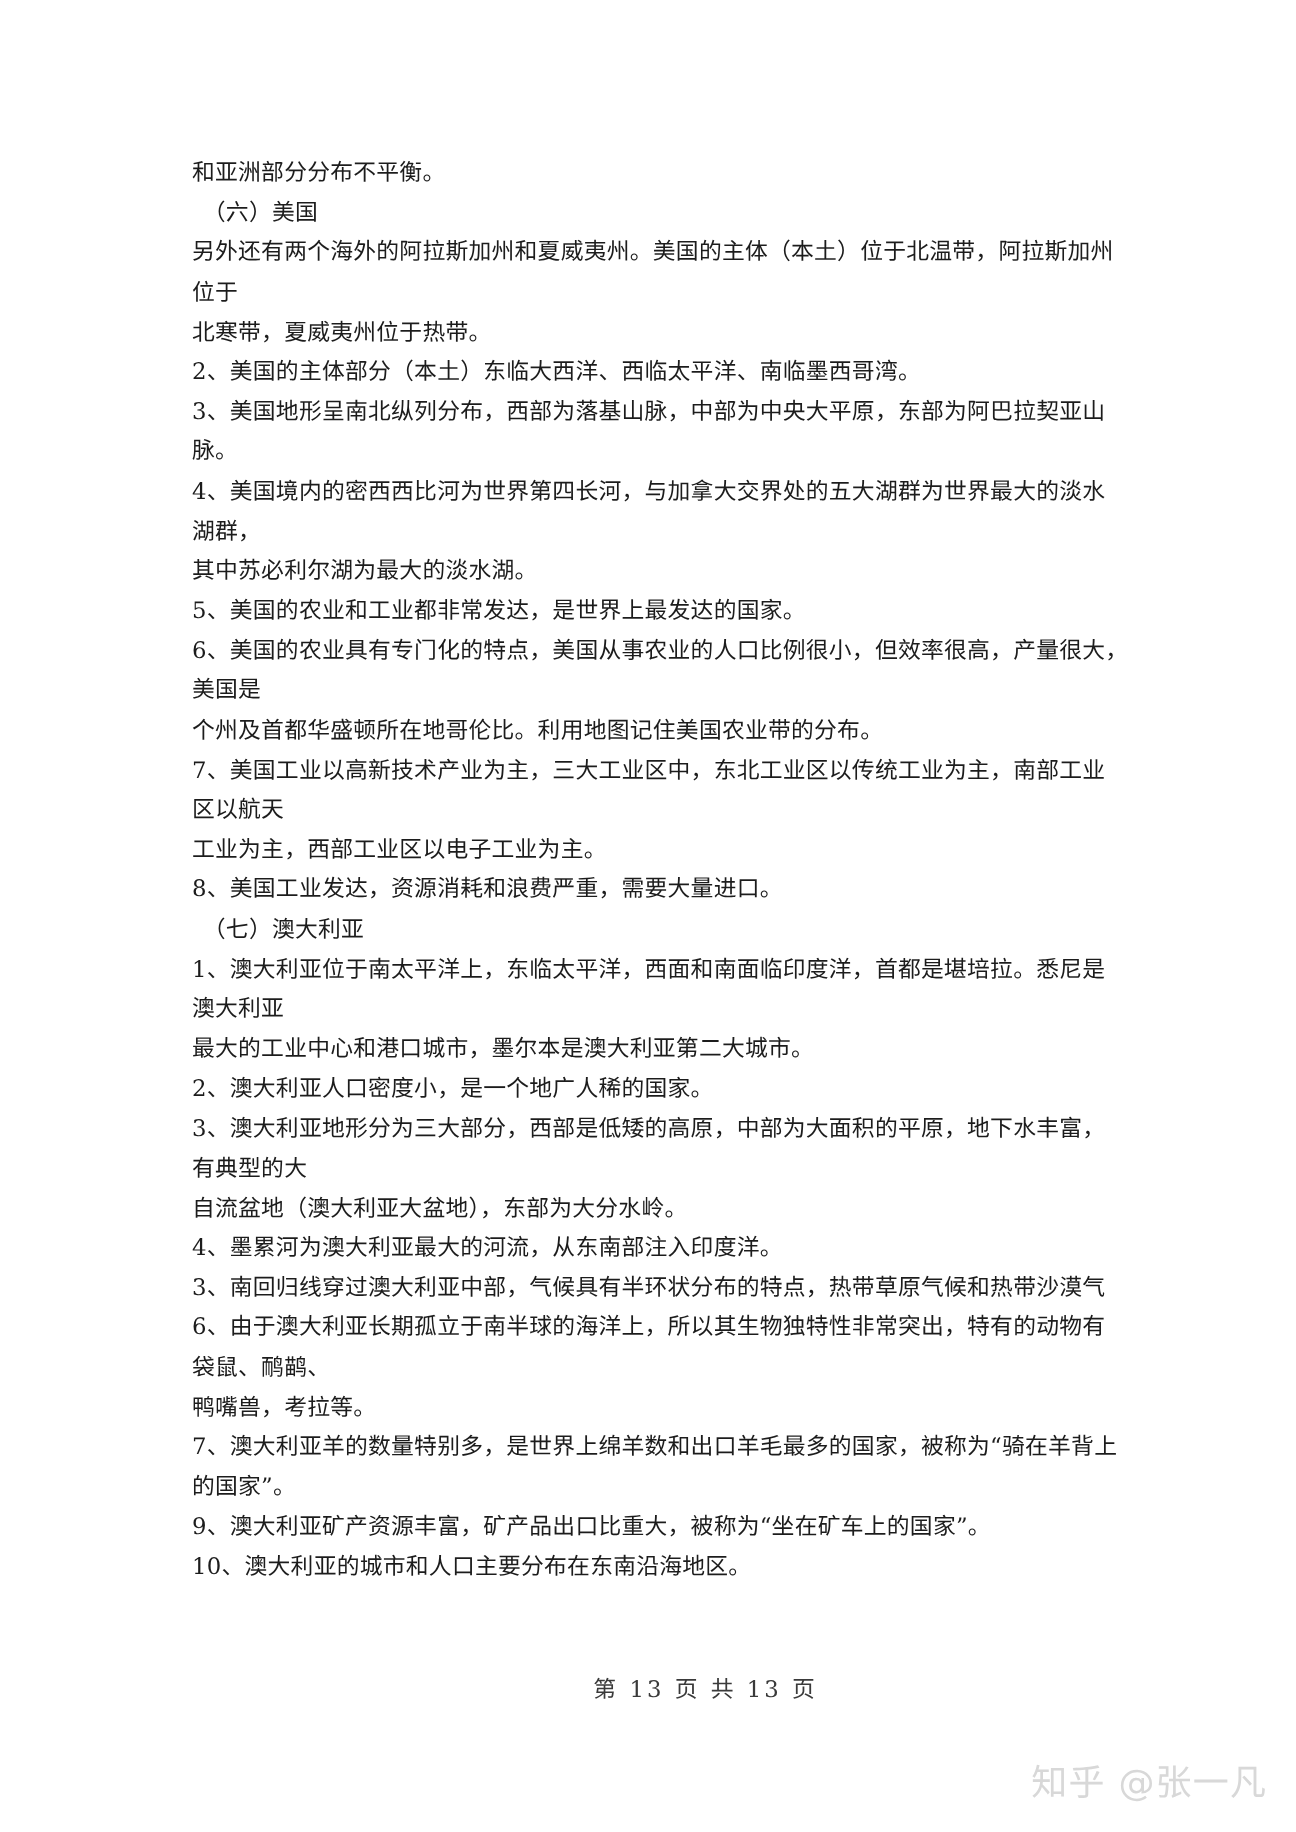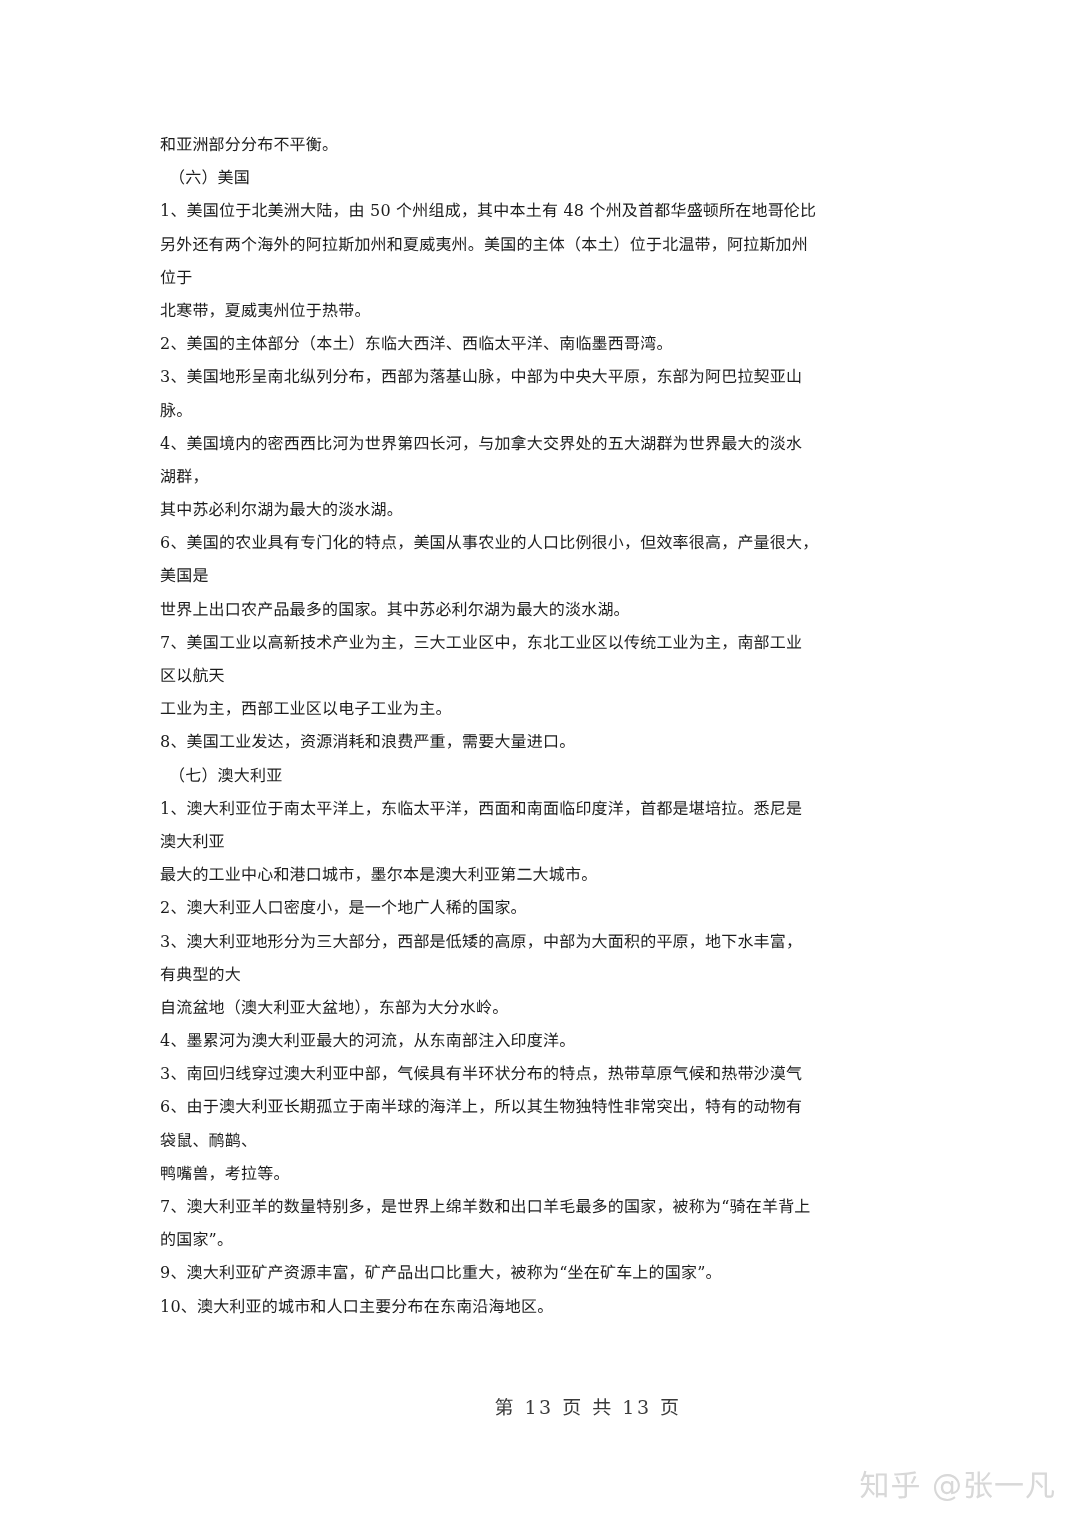--- a/index.html
+++ b/index.html
@@ -20,21 +20,21 @@
 
   #doc-body {
     position: absolute;
     left: 160px;
     top: 128px;
     width: 770px;
   }
 
   .line {
     font-family: "DejaVu Serif", "Liberation Serif", serif;
-    font-size: 16px;
+    font-size: 19px;
     line-height: 33.2px;
     color: #1c1c1c;
     letter-spacing: 0.2px;
     white-space: pre;
     text-align: left;
     height: 33.2px;
   }
 
   
   .line.indent {
@@ -72,33 +72,33 @@
   }
 </style>
 </head>
 <body>
 
 <div id="page">
 
   <div id="doc-body">
       <div class="line cont">和亚洲部分分布不平衡。</div>
       <div class="line indent">（六）美国</div>
-      <div class="line cont">1、美国位于北美洲大陆，由 50 个州组成，其中本土有 48 个州及首都华盛顿所在地哥伦比</div>
       <div class="line cont">另外还有两个海外的阿拉斯加州和夏威夷州。美国的主体（本土）位于北温带，阿拉斯加州</div>
       <div class="line cont">位于</div>
       <div class="line cont">北寒带，夏威夷州位于热带。</div>
       <div class="line cont">2、美国的主体部分（本土）东临大西洋、西临太平洋、南临墨西哥湾。</div>
       <div class="line cont">3、美国地形呈南北纵列分布，西部为落基山脉，中部为中央大平原，东部为阿巴拉契亚山</div>
       <div class="line cont">脉。</div>
       <div class="line cont">4、美国境内的密西西比河为世界第四长河，与加拿大交界处的五大湖群为世界最大的淡水</div>
       <div class="line cont">湖群，</div>
       <div class="line cont">其中苏必利尔湖为最大的淡水湖。</div>
+      <div class="line cont">5、美国的农业和工业都非常发达，是世界上最发达的国家。</div>
       <div class="line cont">6、美国的农业具有专门化的特点，美国从事农业的人口比例很小，但效率很高，产量很大，</div>
       <div class="line cont">美国是</div>
-      <div class="line cont">世界上出口农产品最多的国家。其中苏必利尔湖为最大的淡水湖。</div>
+      <div class="line cont">个州及首都华盛顿所在地哥伦比。利用地图记住美国农业带的分布。</div>
       <div class="line cont">7、美国工业以高新技术产业为主，三大工业区中，东北工业区以传统工业为主，南部工业</div>
       <div class="line cont">区以航天</div>
       <div class="line cont">工业为主，西部工业区以电子工业为主。</div>
       <div class="line cont">8、美国工业发达，资源消耗和浪费严重，需要大量进口。</div>
       <div class="line indent">（七）澳大利亚</div>
       <div class="line cont">1、澳大利亚位于南太平洋上，东临太平洋，西面和南面临印度洋，首都是堪培拉。悉尼是</div>
       <div class="line cont">澳大利亚</div>
       <div class="line cont">最大的工业中心和港口城市，墨尔本是澳大利亚第二大城市。</div>
       <div class="line cont">2、澳大利亚人口密度小，是一个地广人稀的国家。</div>
       <div class="line cont">3、澳大利亚地形分为三大部分，西部是低矮的高原，中部为大面积的平原，地下水丰富，</div>

